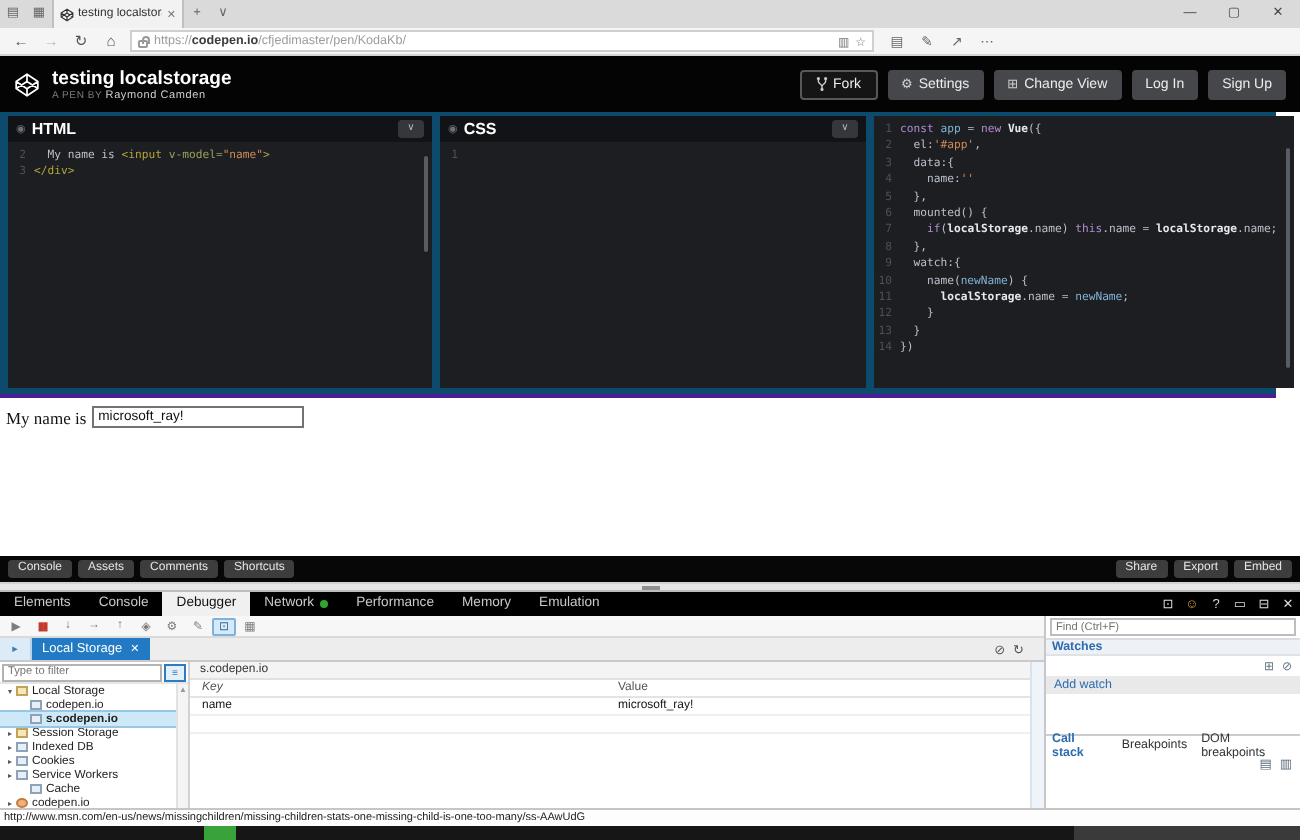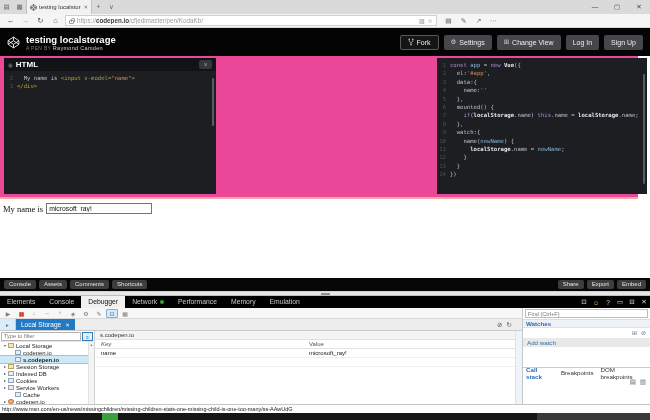--- a/index.html
+++ b/index.html
@@ -34,21 +34,21 @@
 .cp-logo{width:13px;height:13px;margin-right:6px;flex:none}
 .pen-title{font-size:9.5px;font-weight:bold;color:#fff;line-height:11px}
 .pen-byline{font-size:5px;color:#7d7d7d;letter-spacing:.3px}
 .pen-byline b{color:#cfcfcf;font-weight:normal;font-size:5.5px}
 .pen-actions{margin-left:auto;display:flex;gap:5px;align-items:center}
 .pbtn{height:15px;display:flex;align-items:center;gap:3px;padding:0 7px;background:#46474a;border-radius:2px;font-size:7px;color:#ededed}
 .pbtn.fork{background:#151515;border:1px solid #585858}
 .pbtn .bico{font-size:6.5px;color:#cfcfcf}
 
 
-.editors{position:absolute;top:56px;left:0;right:12px;height:143px;background:#ec4899;border-bottom:2px solid #fca5a5}
+.editors{position:absolute;top:56px;left:0;right:12px;height:143px;background:#0c4a6e;border-bottom:2px solid #4c1d95}
 .panel{position:absolute;top:2px;bottom:3px;background:#1d1e22;display:flex;flex-direction:column;overflow:hidden}
 .p-html{left:4px;width:212px}
 .p-css{left:220px;width:213px}
 .p-js{left:437px;width:210px}
 .panel-h{height:13px;background:#121316;display:flex;align-items:center;padding:0 4px;flex:none}
 .panel-h .dot{font-size:5.5px;color:#6b7078;margin-right:3px}
 .plabel{flex:1;font-size:8px;font-weight:bold;color:#fff}
 .chev{width:13px;height:9px;background:#35373d;border-radius:2px;text-align:center;font-size:5px;line-height:9px;color:#b5b5b5}
 .code{flex:1;padding-top:3px;position:relative;overflow:hidden}
 .code-line{display:flex;height:8.4px;font-family:"DejaVu Sans Mono",monospace;font-size:5.6px;line-height:8.4px;white-space:pre}
@@ -221,20 +221,30 @@
         <span class="dot">◉</span>
         <span class="plabel">HTML</span>
         <span class="chev">∨</span>
       </div>
       <div class="code">
           <div class="code-line"><span class="ln">2</span><span class="s-plain">  My name is </span><span class="s-tag">&lt;input</span><span class="s-attr"> v-model=</span><span class="s-str">"name"</span><span class="s-tag">&gt;</span></div>
           <div class="code-line"><span class="ln">3</span><span class="s-tag">&lt;/div&gt;</span></div>
         </div>
       <div class="sbar" style="right:2px;top:20px;height:48px"></div>
     </div>
+    <div class="panel p-css">
+      <div class="panel-h">
+        <span class="dot">◉</span>
+        <span class="plabel">CSS</span>
+        <span class="chev">∨</span>
+      </div>
+      <div class="code">
+          <div class="code-line"><span class="ln">1</span></div>
+        </div>
+    </div>
     <div class="panel p-js">
       <div class="code">
           <div class="code-line"><span class="ln">1</span><span class="s-kw">const </span><span class="s-var">app </span><span class="s-plain">= </span><span class="s-kw">new </span><span class="s-obj">Vue</span><span class="s-plain">({</span></div>
           <div class="code-line"><span class="ln">2</span><span class="s-plain">  el:</span><span class="s-str">'#app'</span><span class="s-plain">,</span></div>
           <div class="code-line"><span class="ln">3</span><span class="s-plain">  data:{</span></div>
           <div class="code-line"><span class="ln">4</span><span class="s-plain">    name:</span><span class="s-str">''</span></div>
           <div class="code-line"><span class="ln">5</span><span class="s-plain">  },</span></div>
           <div class="code-line"><span class="ln">6</span><span class="s-plain">  mounted() {</span></div>
           <div class="code-line"><span class="ln">7</span><span class="s-plain">    </span><span class="s-kw">if</span><span class="s-plain">(</span><span class="s-obj">localStorage</span><span class="s-plain">.name) </span><span class="s-kw">this</span><span class="s-plain">.name = </span><span class="s-obj">localStorage</span><span class="s-plain">.name;</span></div>
           <div class="code-line"><span class="ln">8</span><span class="s-plain">  },</span></div>

